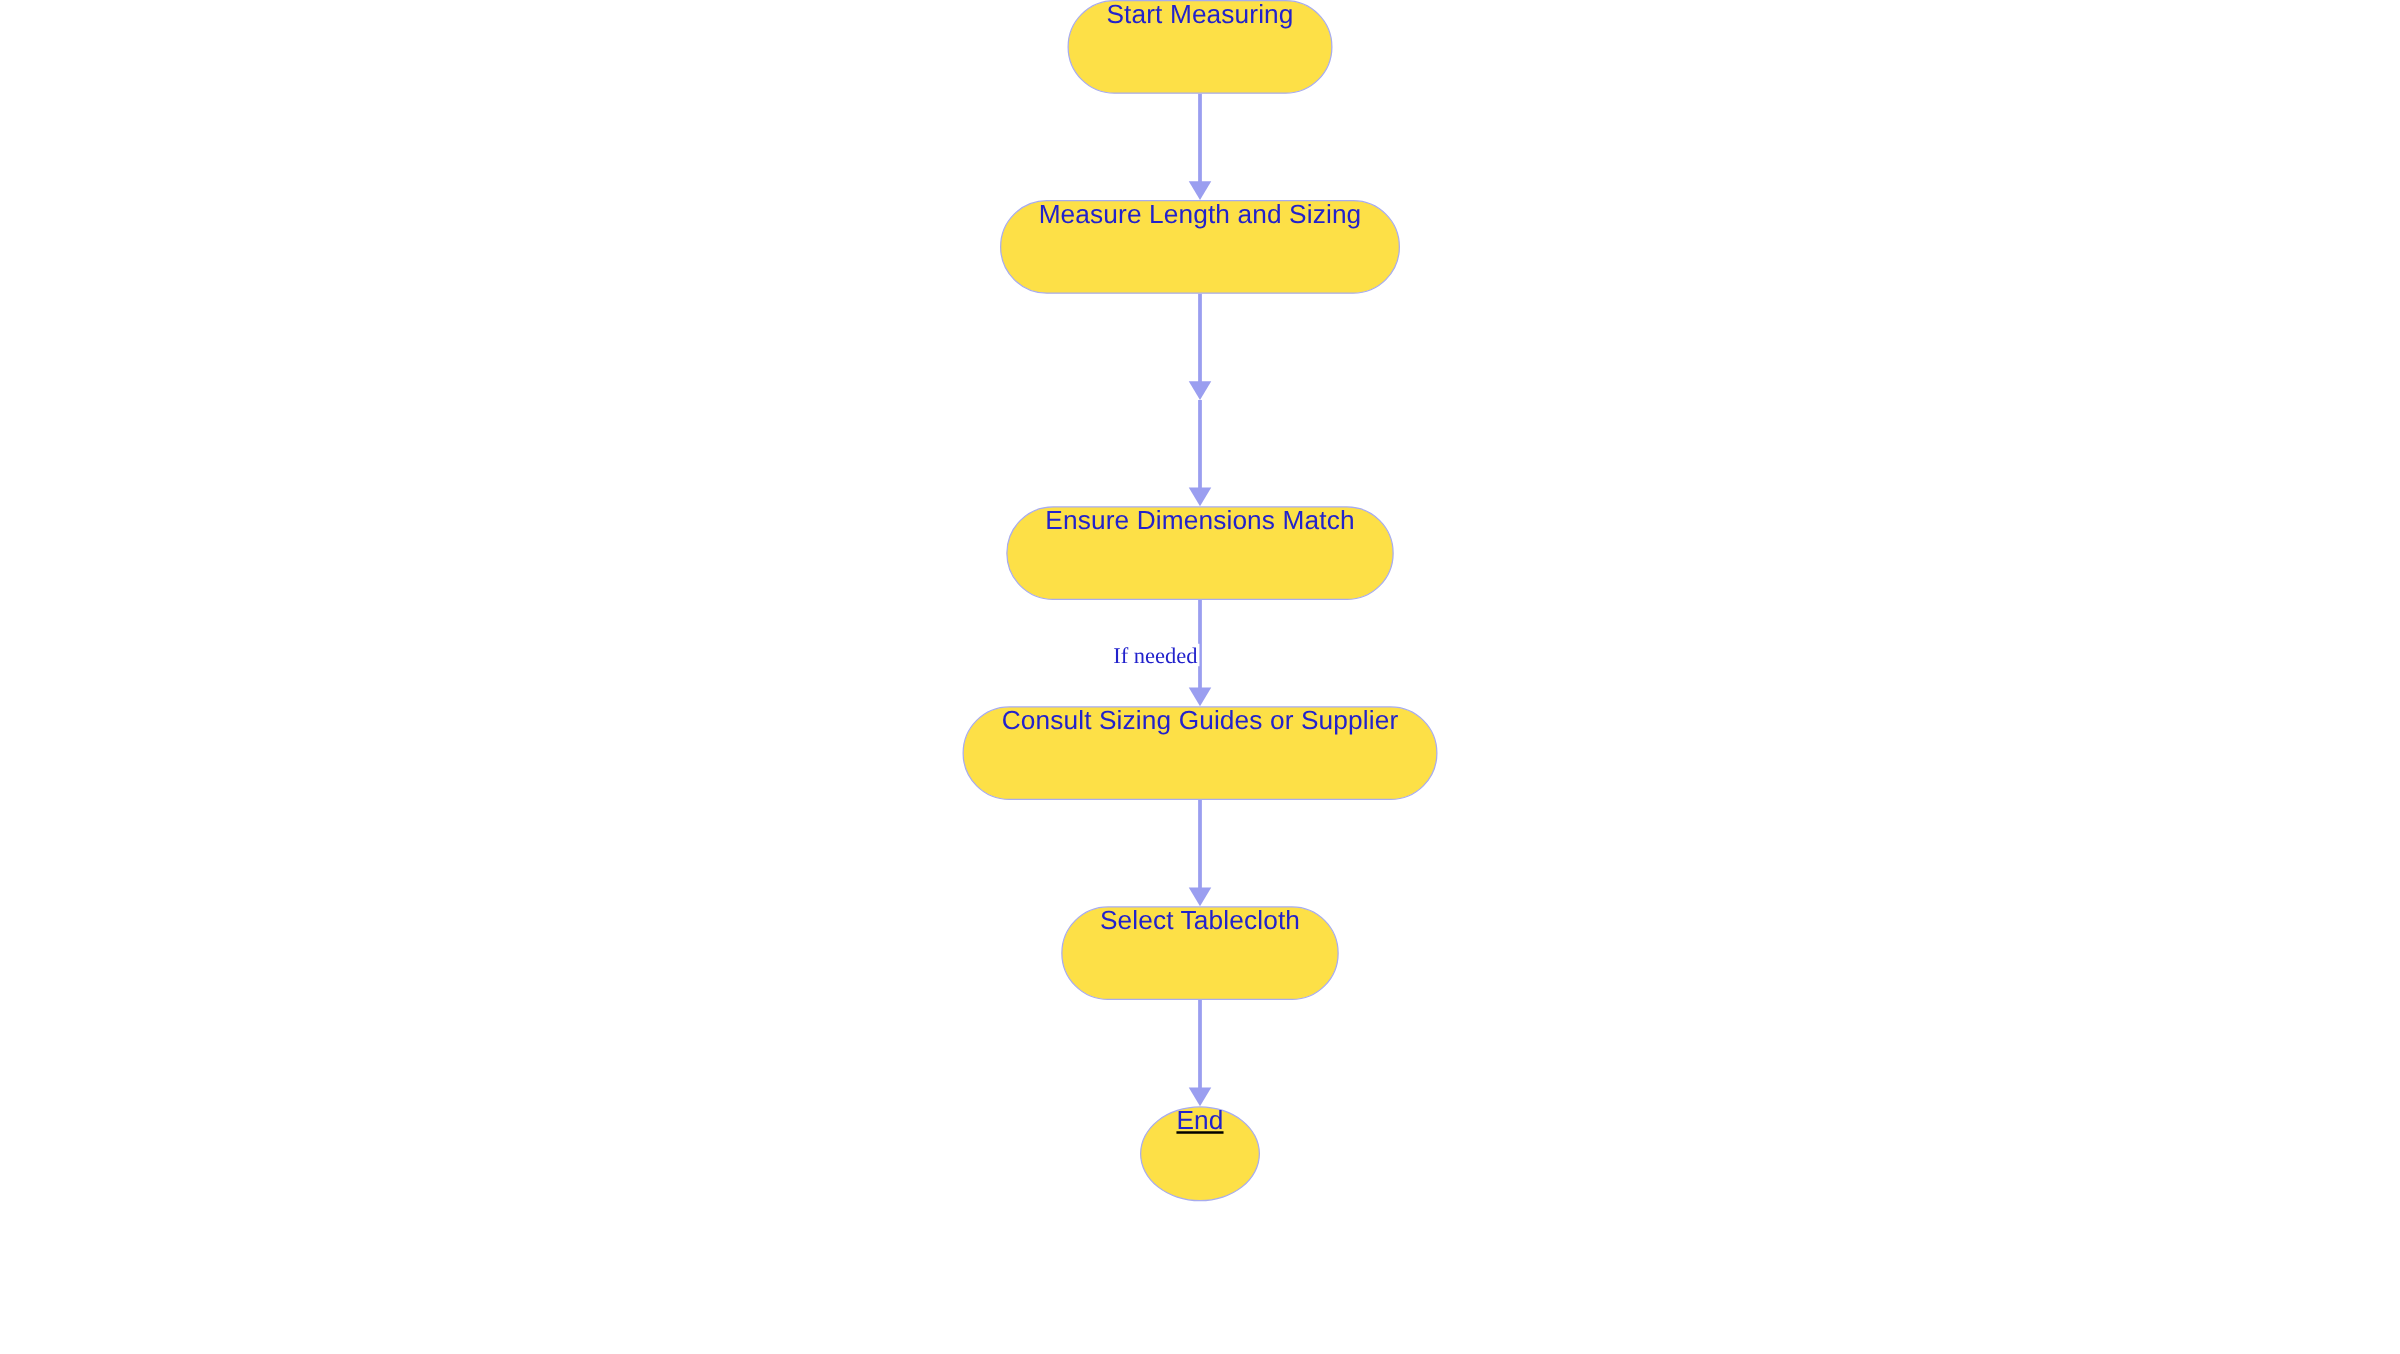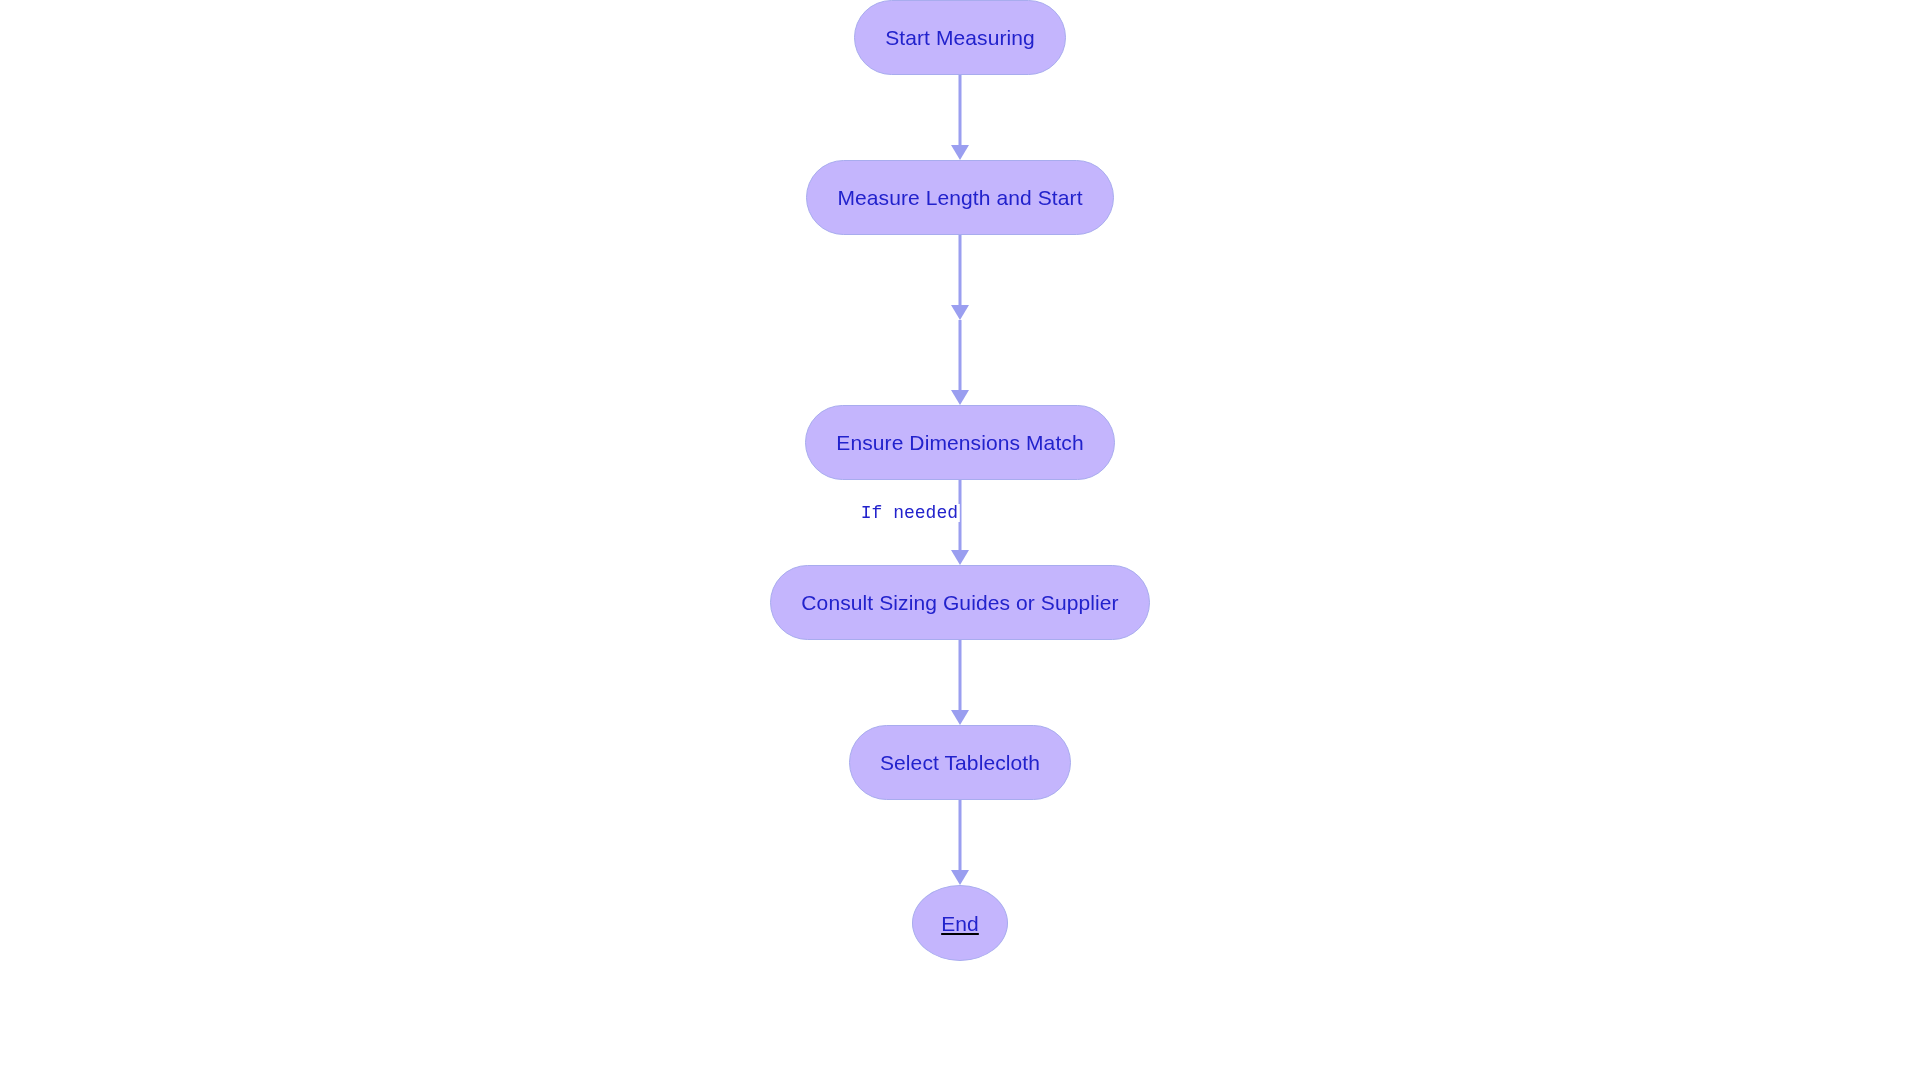--- a/index.html
+++ b/index.html
@@ -32,24 +32,24 @@
     flex-direction: column;
     align-items: center;
   }
 
   
   .node {
     position: relative;
     box-sizing: border-box;
     height: 75px;
     border: 1.4px solid #a8acee;
-    background: #c4b5fd;
+    background: #fde047;
     border-radius: 38px;
     display: flex;
-    align-items: center;
+    align-items: flex-start;
     justify-content: center;
     padding: 0 30px;
     flex: 0 0 auto;
     z-index: 2;
   }
   .node-label {
     color: #2222cc;
     font-size: 21px;
     font-family: "Liberation Sans", sans-serif;
     line-height: 1;
@@ -92,26 +92,26 @@
     width: 0;
     height: 0;
     border-left: 9px solid transparent;
     border-right: 9px solid transparent;
     border-top: 15px solid #9a9ef0;
   }
   
   .connector .edge-label {
     position: absolute;
     left: 50%;
-    top: 33px;
+    top: 44px;
     transform: translate(-100%, -50%);
     padding-right: 2px;
     color: #2222cc;
     font-size: 18px;
-    font-family: Liberation Mono, monospace;
+    font-family: Liberation Serif, serif;
     line-height: 1;
     white-space: nowrap;
     background: #ffffff;
     user-select: none;
   }
 </style>
 </head>
 <body>
 
 <div id="flowchart">
@@ -120,21 +120,21 @@
     <div class="node">
       <span class="node-label">Start Measuring</span>
     </div>
 
     <div class="connector">
       <div class="line"></div>
       <div class="arrowhead"></div>
     </div>
 
     <div class="node">
-      <span class="node-label">Measure Length and Start</span>
+      <span class="node-label">Measure Length and Sizing</span>
     </div>
 
     <div class="connector">
       <div class="line"></div>
       <div class="arrowhead"></div>
     </div>
 
 
     <div class="connector">
       <div class="line"></div>

